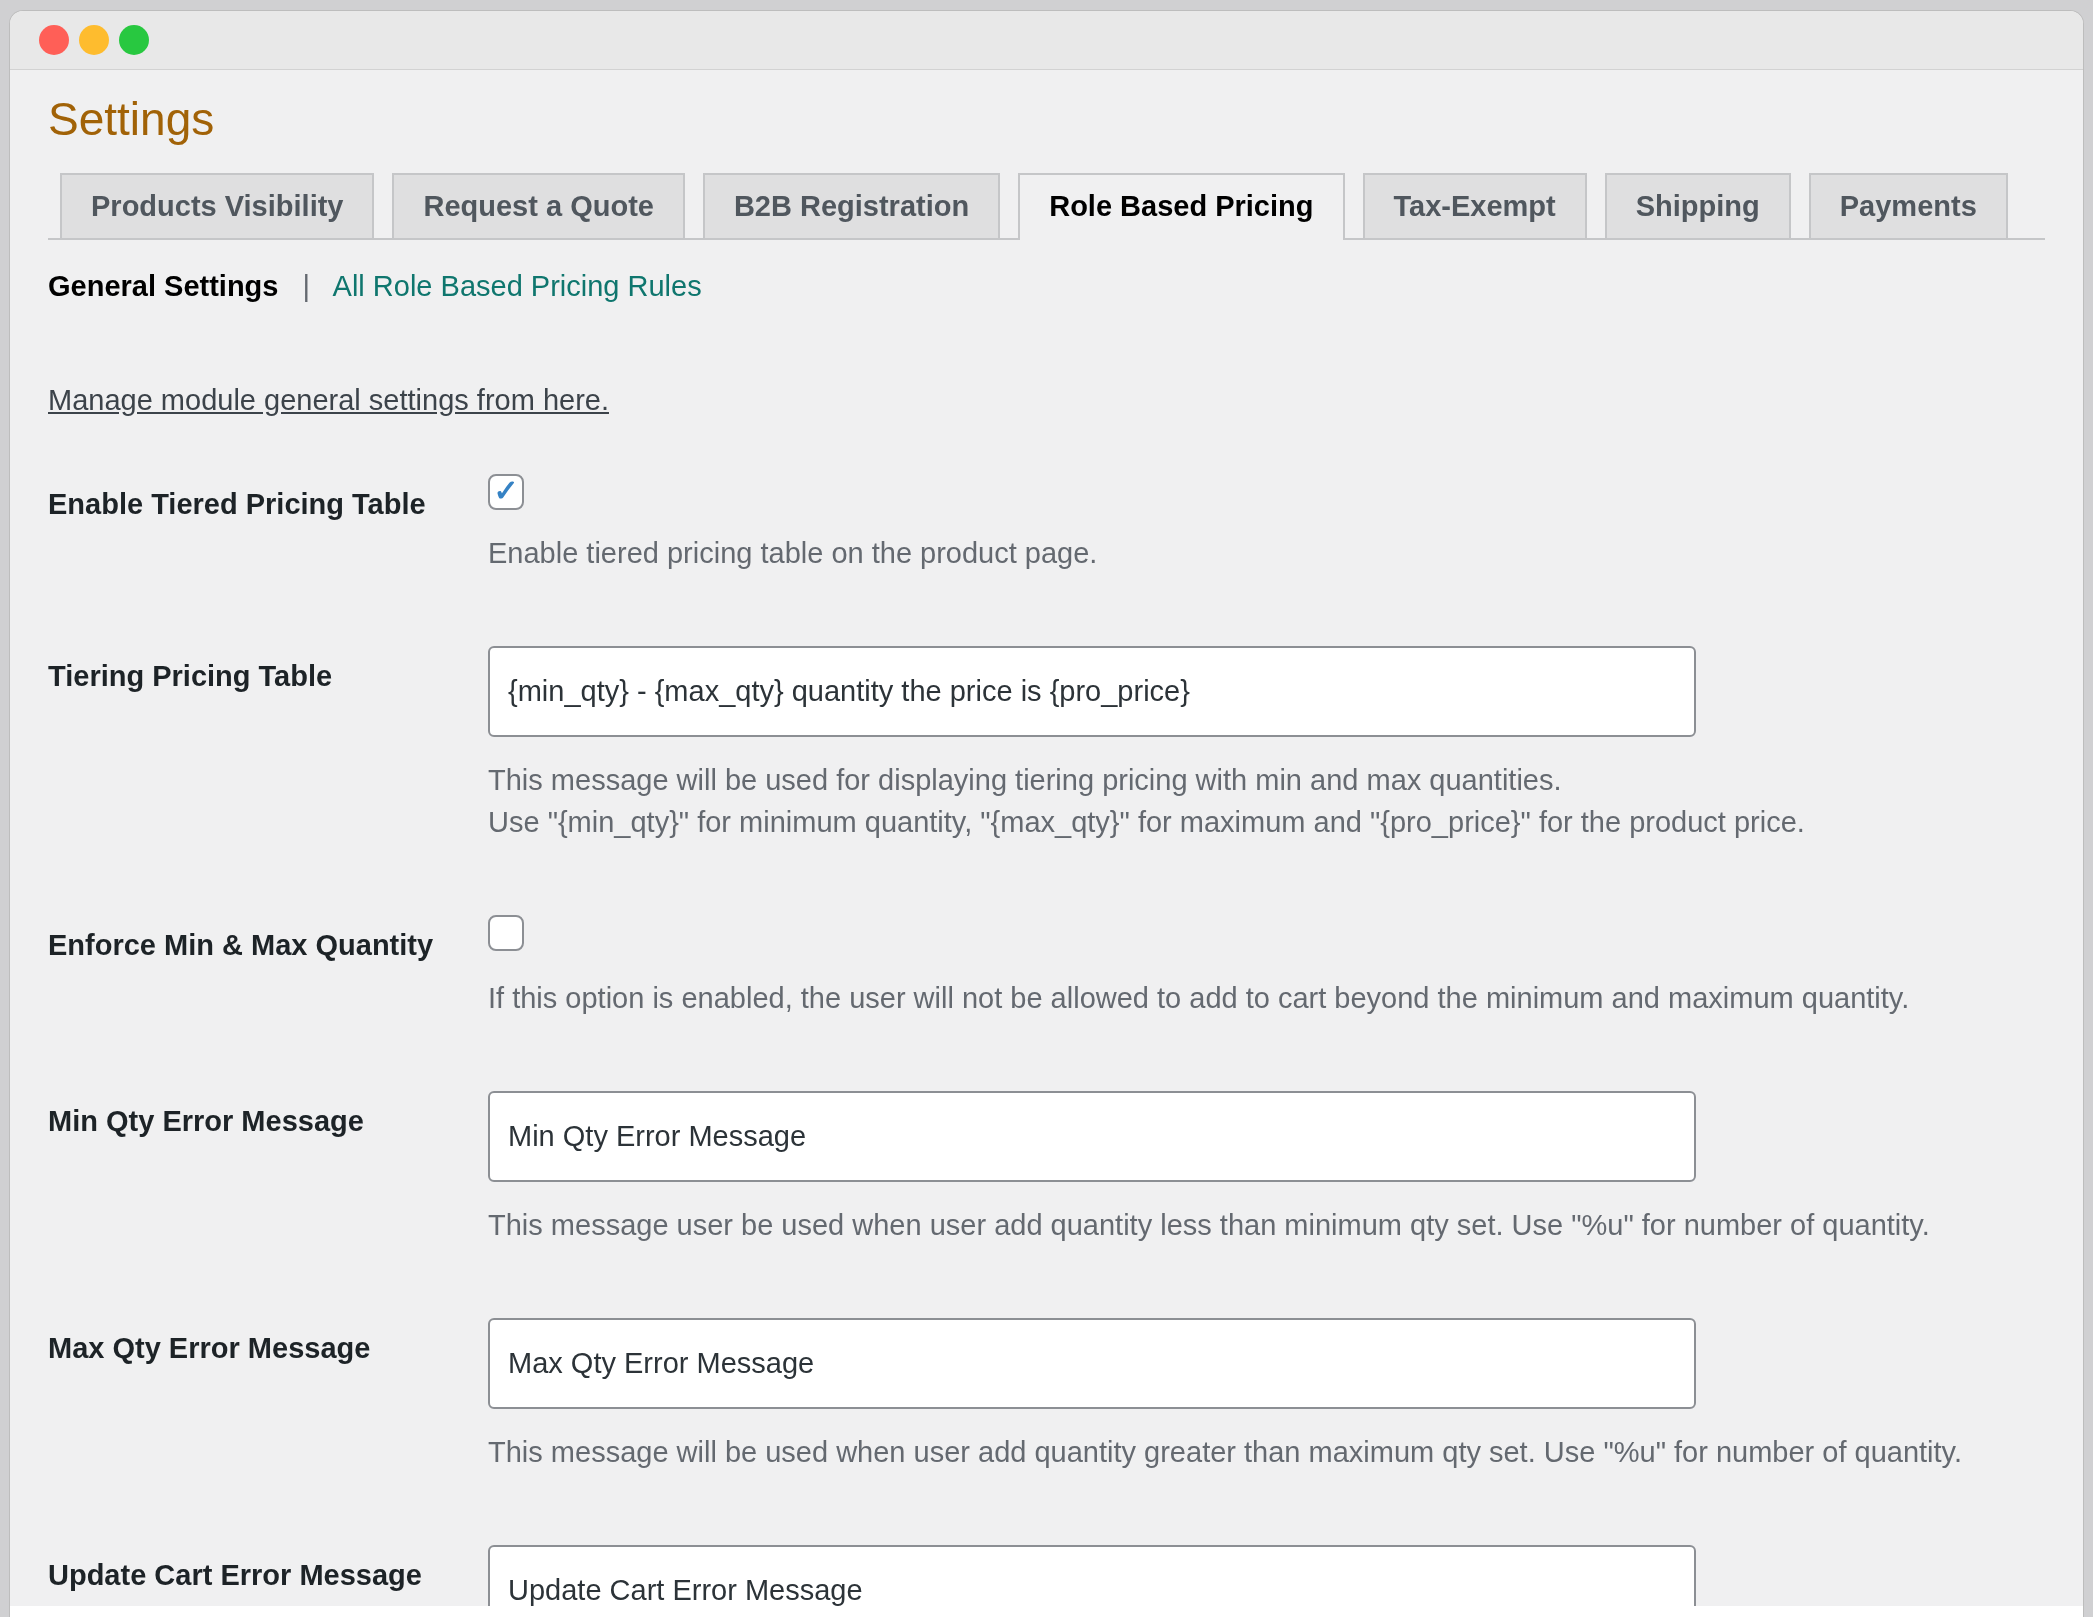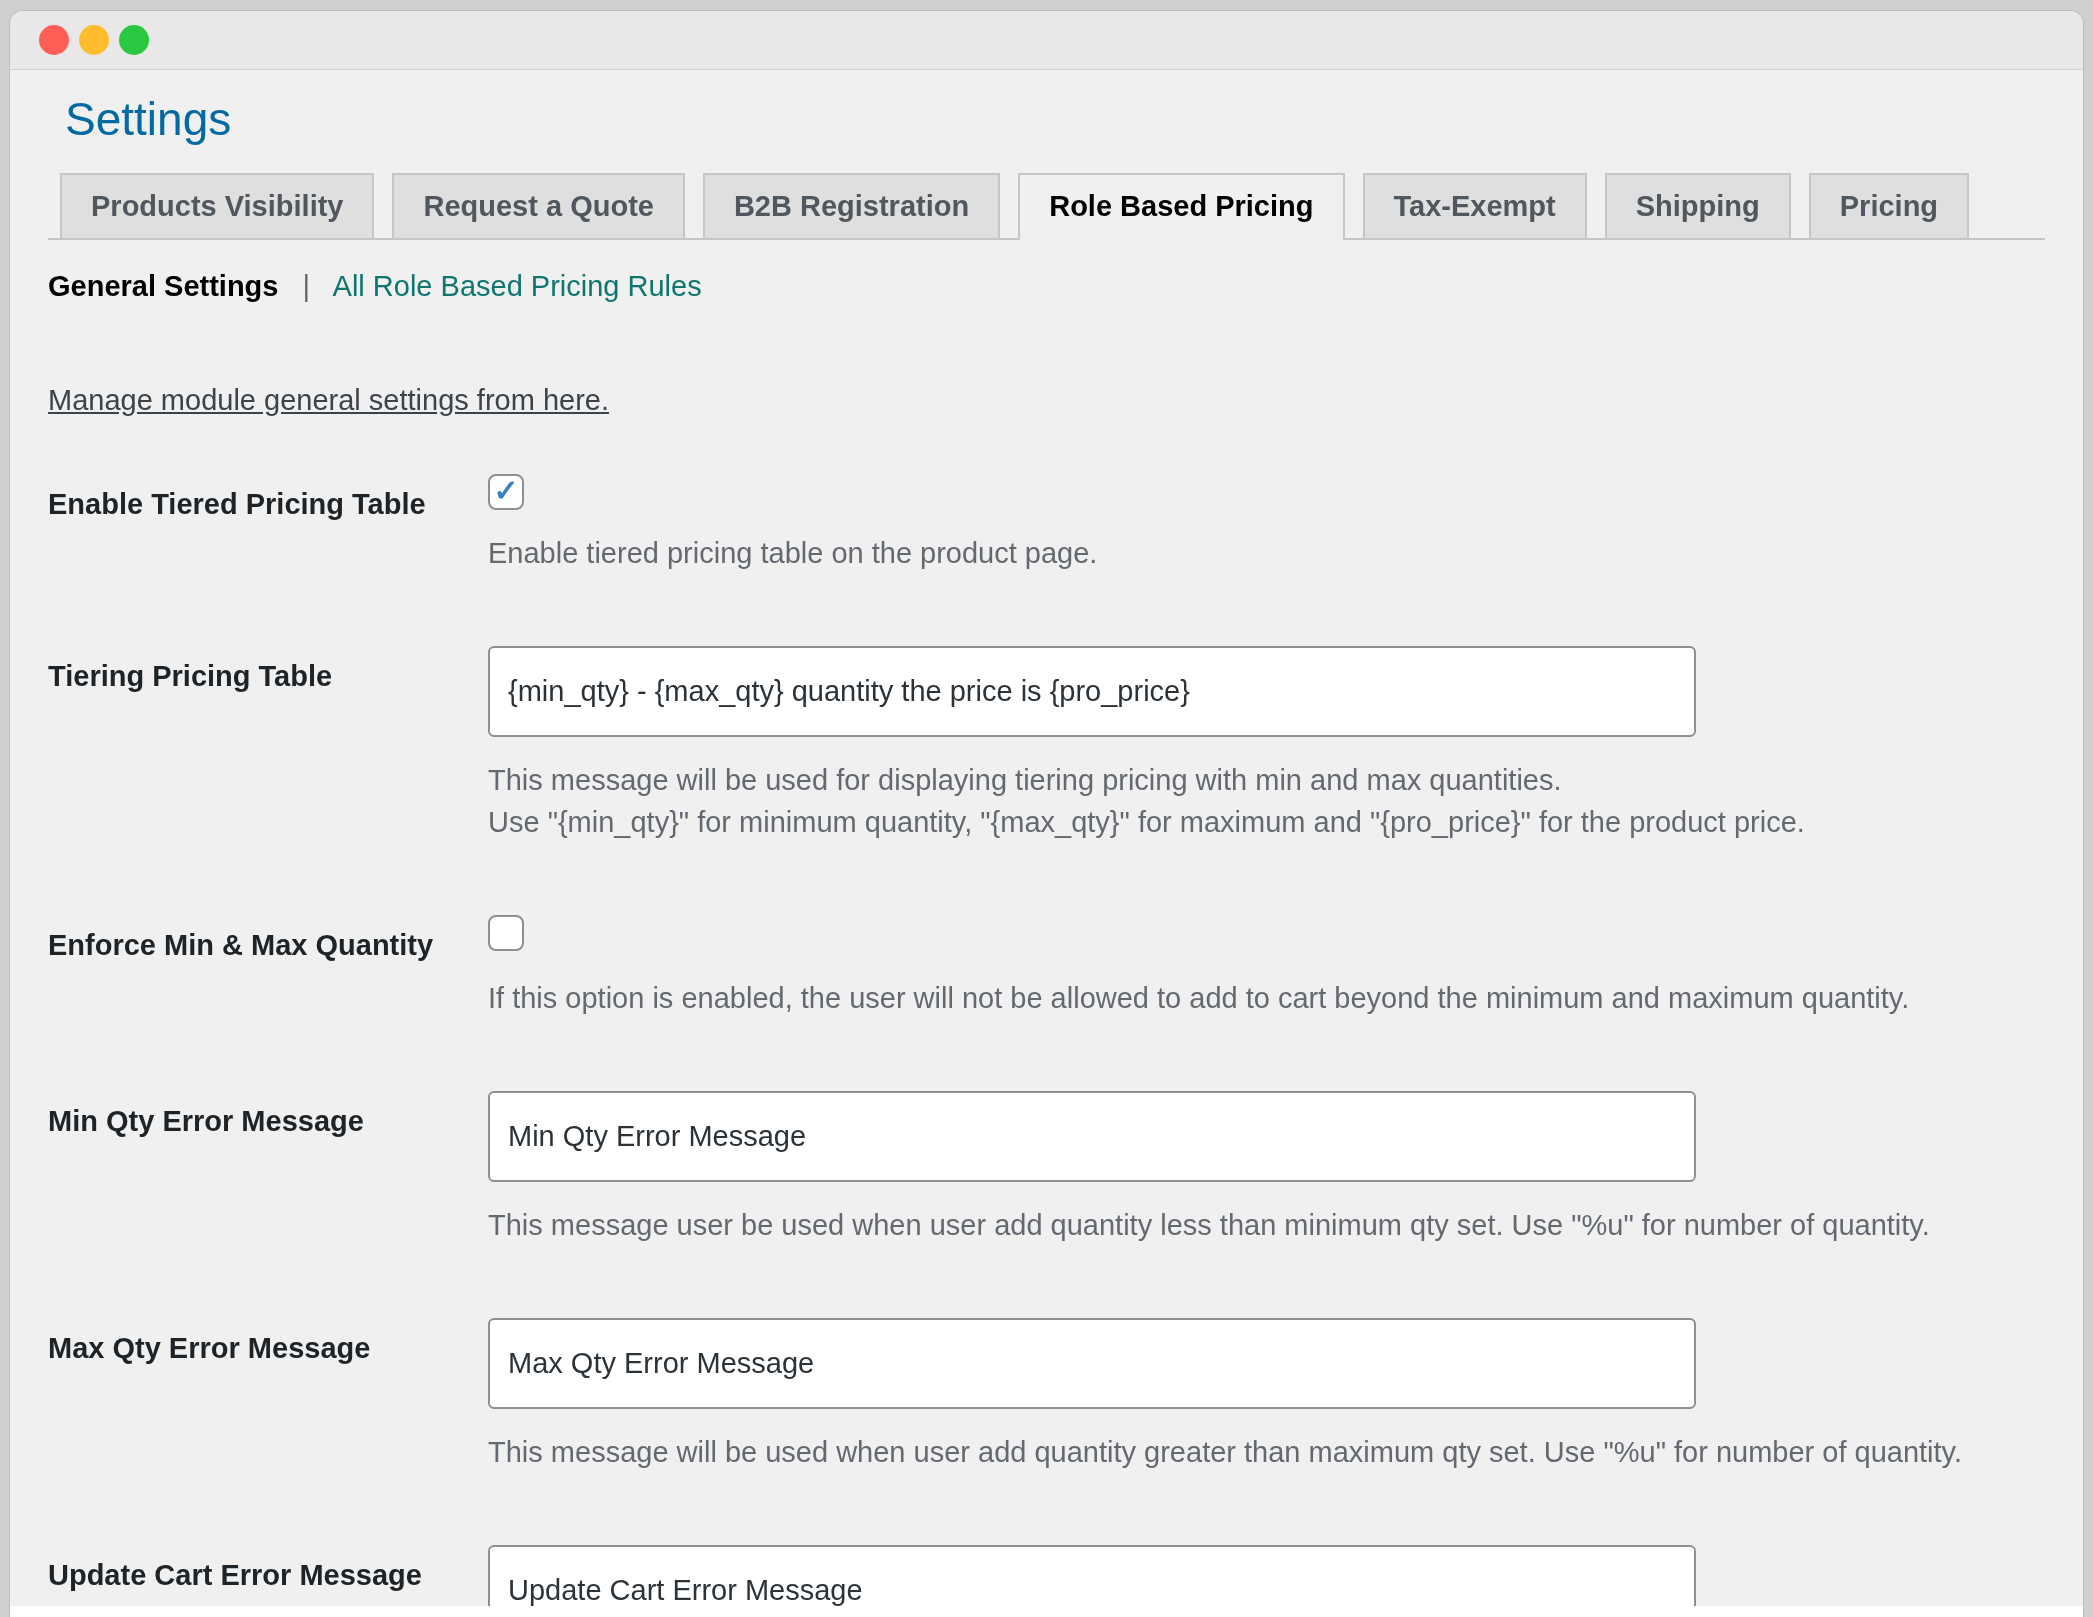--- a/index.html
+++ b/index.html
@@ -27,23 +27,23 @@
   }
   .traffic { width: 30px; height: 30px; border-radius: 50%; margin-right: 10px; cursor: pointer; }
   .content {
     flex: 1; min-height: 0;
     background: #f0f0f1;
     padding: 0 38px;
     color: #3c434a;
     overflow: hidden;
   }
   .page-title {
-    margin: 22px 0 0 17px;
+    margin: 22px 0 0 0;
     font-size: 46px; font-weight: 400;
-    color: #0369a1; line-height: 1.2;
+    color: #a16207; line-height: 1.2;
   }
   .nav-tab-wrapper {
     margin-top: 26px;
     border-bottom: 2px solid #c5c6c8;
     padding-left: 12px;
     display: flex; gap: 18px; align-items: flex-end;
   }
   .nav-tab {
     background: #dfdfe0;
     border: 2px solid #c5c6c8; border-bottom: none;
@@ -106,21 +106,21 @@
   <div class="content">
     <h1 class="page-title">Settings</h1>
 
     <div class="nav-tab-wrapper">
         <div class="nav-tab">Products Visibility</div>
         <div class="nav-tab">Request a Quote</div>
         <div class="nav-tab">B2B Registration</div>
         <div class="nav-tab active">Role Based Pricing</div>
         <div class="nav-tab">Tax-Exempt</div>
         <div class="nav-tab">Shipping</div>
-        <div class="nav-tab">Pricing</div>
+        <div class="nav-tab">Payments</div>
       </div>
 
     <div class="subnav">
       <span class="current">General Settings</span>
       <span class="sep">|</span>
       <a class="link">All Role Based Pricing Rules</a>
     </div>
 
     <p class="intro">Manage module general settings from here.</p>
 

